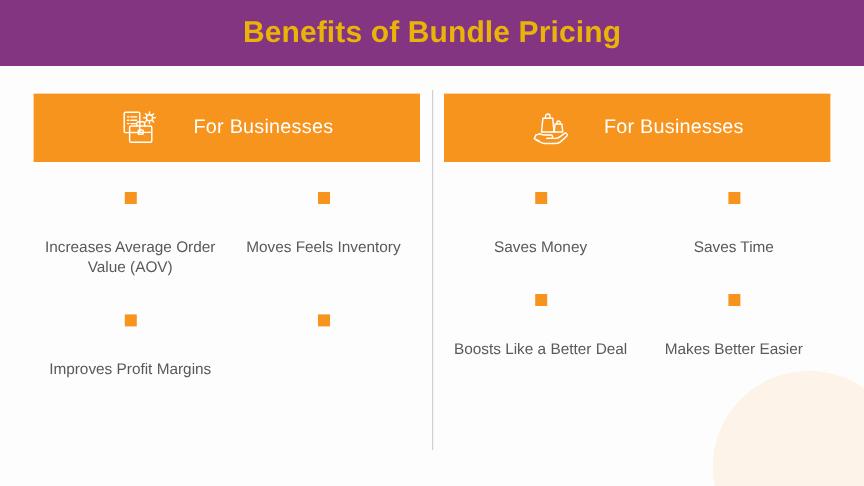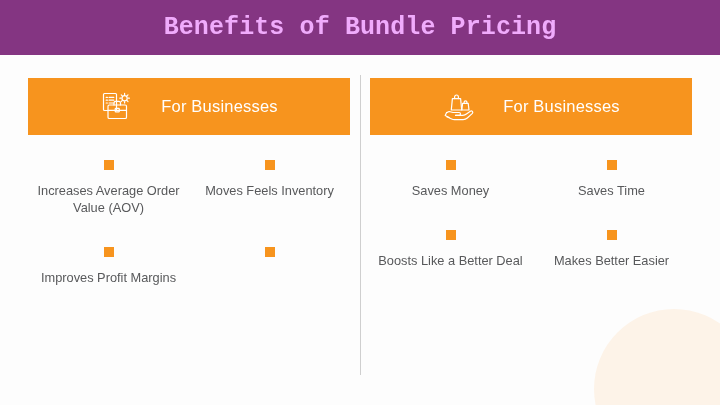--- a/index.html
+++ b/index.html
@@ -40,25 +40,25 @@
     top: 0;
     width: 720px;
     height: 55px;
     background: #843582;
     display: flex;
     align-items: center;
     justify-content: center;
     z-index: 3;
   }
   .header-title {
-    color: #f0abfc;
+    color: #eab308;
     font-size: 25px;
     font-weight: bold;
     letter-spacing: 0.1px;
-    font-family: Liberation Mono, monospace;
+    font-family: Liberation Sans, sans-serif;
     white-space: nowrap;
   }
 
   
   .body-area {
     position: absolute;
     left: 0;
     top: 55px;
     width: 720px;
     height: 350px;
@@ -134,20 +134,21 @@
     background: #f7941e;
     margin-bottom: 12px;
     flex: 0 0 auto;
   }
   .benefit-label {
     color: #58595b;
     font-size: 12.8px;
     line-height: 17px;
     font-family: "Liberation Sans", sans-serif;
     max-width: 150px;
+    margin-top: 15px;
   }
 </style>
 </head>
 <body>
 
 <div class="slide">
 
   <div class="corner-circle"></div>
 
   <div class="header-band">

